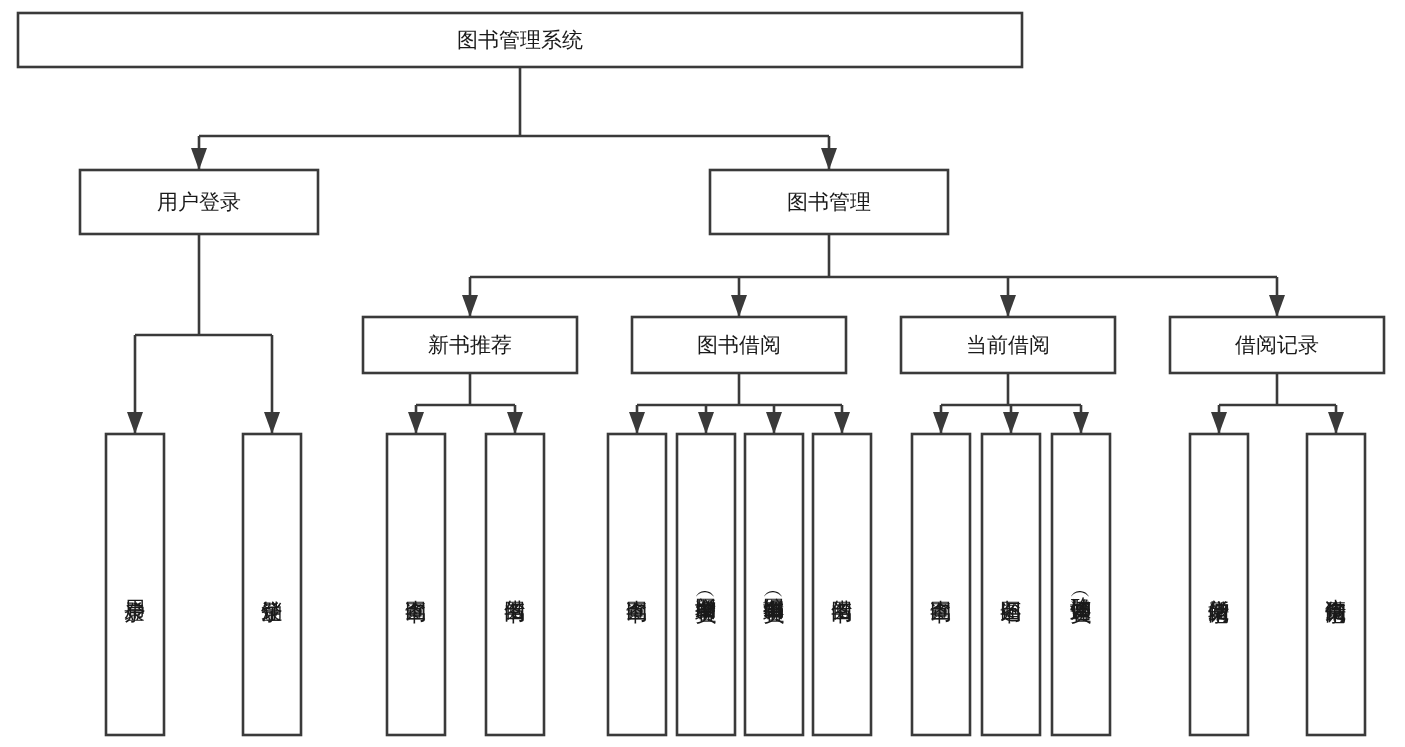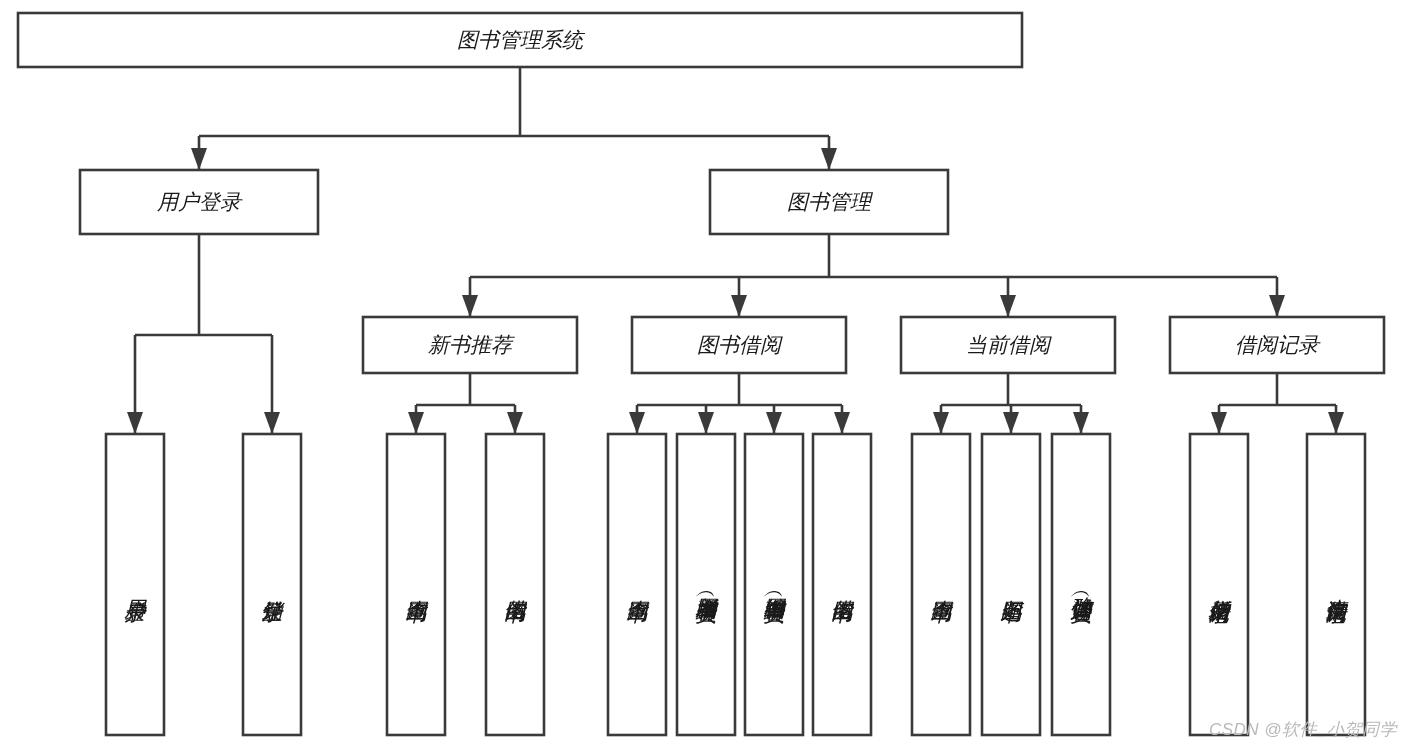--- a/index.html
+++ b/index.html
@@ -11,21 +11,20 @@
     width: 1405px;
     height: 747px;
     font-family: "Liberation Sans", "DejaVu Sans", sans-serif;
     overflow: hidden;
   }
   #diagram-root {
     position: relative;
     width: 1405px;
     height: 747px;
     background: #ffffff;
-    font-style: italic;
   }
   svg.diagram-svg {
     position: absolute;
     top: 0;
     left: 0;
     width: 1405px;
     height: 747px;
     display: block;
   }
   .node-box {
@@ -207,14 +206,13 @@
         <span>确认归还（管理员）</span>
       </div>
       <div class="leaf-label" style="left: 1190px; top: 434px; width: 58px; height: 301px;">
         <span>新增借阅记录</span>
       </div>
       <div class="leaf-label" style="left: 1307px; top: 434px; width: 58px; height: 301px;">
         <span>查询借阅记录</span>
       </div>
     </div>
 
-  <div class="watermark">CSDN @软件_小贺同学</div>
 </div>
 
 </body></html>

